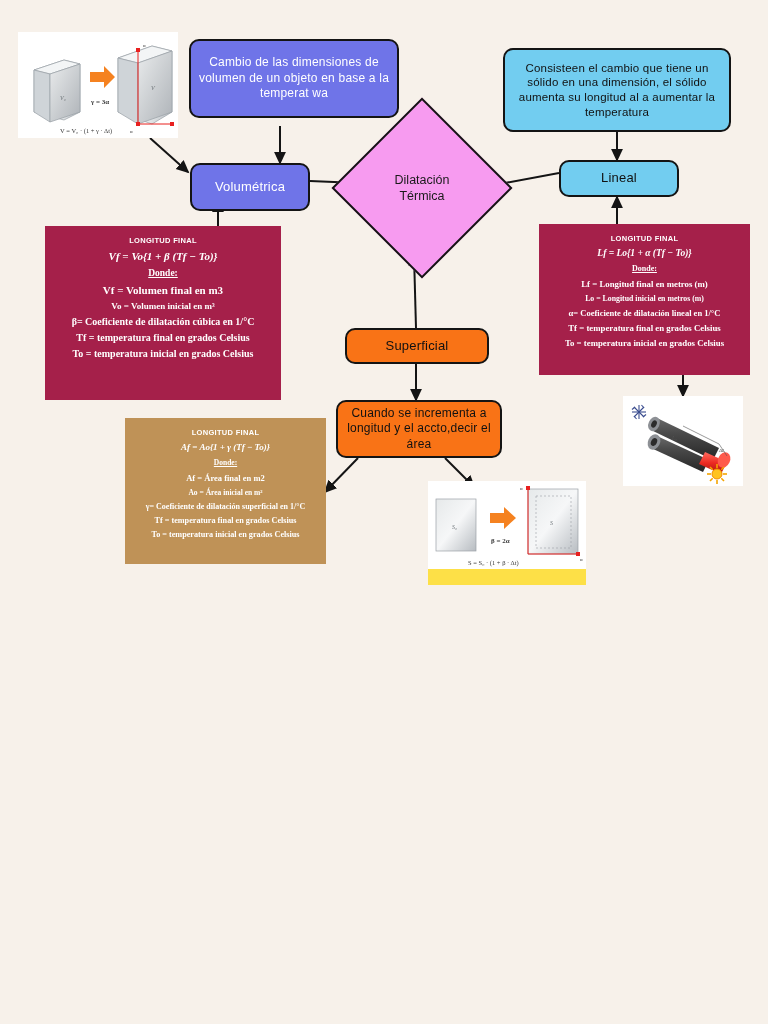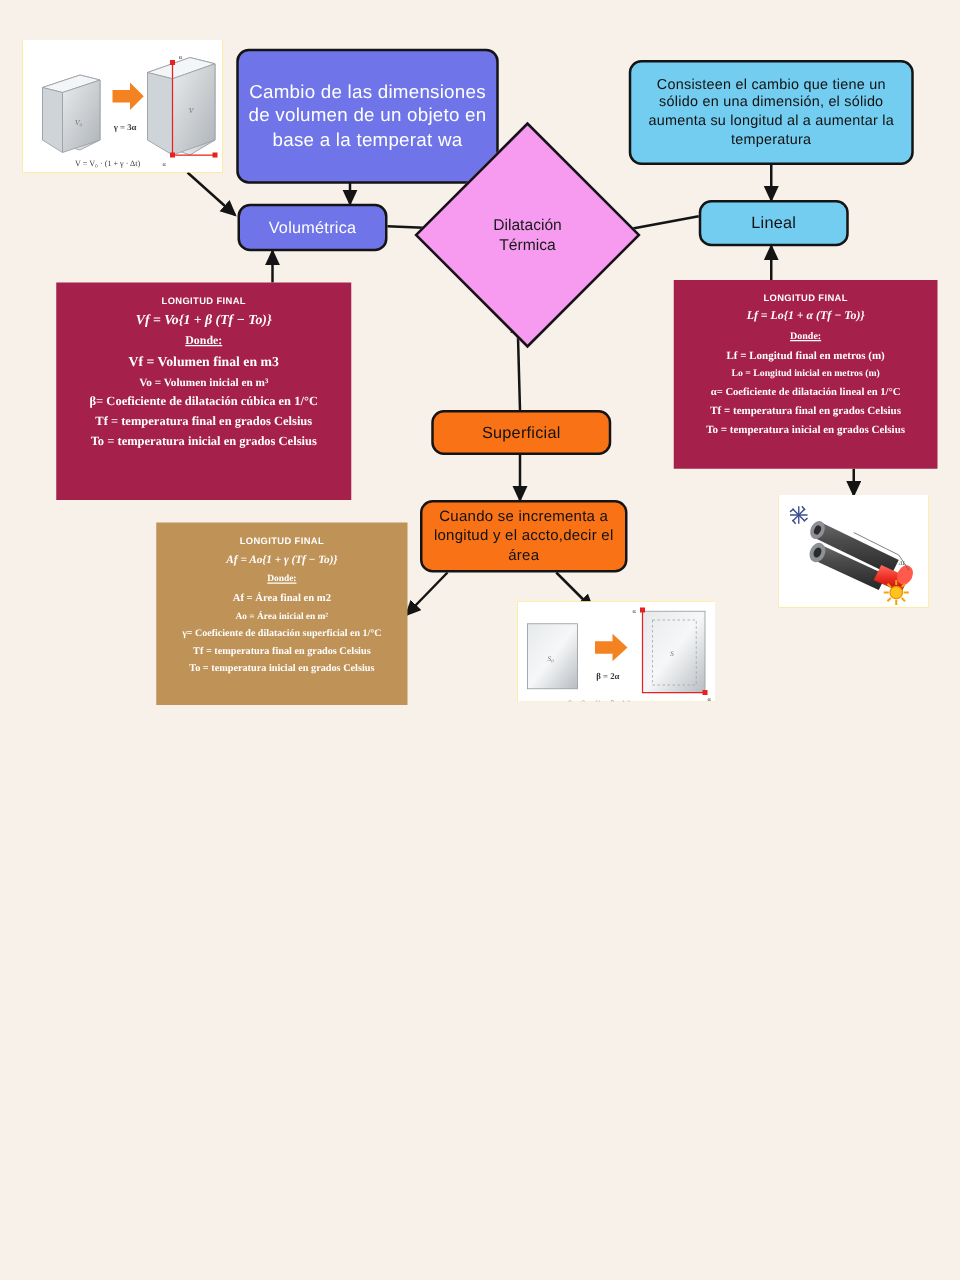--- a/index.html
+++ b/index.html
@@ -150,39 +150,39 @@
         <rect x="118" y="16" width="4" height="4" fill="#e8201f"></rect>
         <rect x="152" y="90" width="4" height="4" fill="#e8201f"></rect>
         <rect x="118" y="90" width="4" height="4" fill="#e8201f"></rect>
         <text x="125" y="15" font-family="Liberation Serif,serif" font-size="5" fill="#333">α</text>
         <text x="112" y="101" font-family="Liberation Serif,serif" font-size="5" fill="#333">α</text>
       </g>
       <text x="42" y="101" font-family="Liberation Serif,serif" font-size="6.5" fill="#3a3a3a">V = V₀ · (1 + γ · Δt)</text>
     </svg>
   </div>
 
-  <div class="node periwinkle" style="left:189px;top:39px;width:210px;height:108px;font-size:15px;">
+  <div class="node periwinkle" style="left:189px;top:39px;width:210px;height:79px;font-size:12px;">
     <span>Cambio de las dimensiones de volumen de un objeto en base a la temperat wa</span>
   </div>
 
   <div class="node skyblue" style="left:503px;top:48px;width:228px;height:84px;font-size:11.5px;justify-content:center;">
     <span>Consisteen el cambio que tiene un sólido en una dimensión, el sólido aumenta su longitud al a aumentar la temperatura</span>
   </div>
 
   <div class="diamond-wrap" style="left:358px;top:124px;width:128px;height:128px;">
     <div class="diamond"></div>
     <div class="diamond-label" style="font-size:12.5px;">
       <div>
         <div>Dilatación</div>
         <div>Térmica</div>
       </div>
     </div>
   </div>
 
-  <div class="node periwinkle" style="left:190px;top:163px;width:120px;height:38px;font-size:13px;">
+  <div class="node periwinkle" style="left:190px;top:163px;width:120px;height:48px;font-size:13px;">
     <span>Volumétrica</span>
   </div>
 
   <div class="node skyblue" style="left:559px;top:160px;width:120px;height:37px;font-size:13px;">
     <span>Lineal</span>
   </div>
 
   <div class="node teal" style="left:345px;top:328px;width:144px;height:36px;font-size:13px;">
     <span>Superficial</span>
   </div>
@@ -217,21 +217,21 @@
     <div class="card-title">LONGITUD FINAL</div>
     <div class="eq" style="font-size:9px;">Af = Ao{1 +  γ (Tf  − To)}</div>
     <div class="donde" style="font-size:7.5px;">Donde:</div>
     <div class="line" style="font-size:8.5px;">Af = Área final en m2</div>
     <div class="line" style="font-size:7.5px;">Ao = Área inicial en m²</div>
     <div class="line" style="font-size:8px;">γ= Coeficiente de dilatación superficial en 1/°C</div>
     <div class="line" style="font-size:8.2px;">Tf = temperatura final en grados Celsius</div>
     <div class="line" style="font-size:8.2px;">To = temperatura inicial en grados Celsius</div>
   </div>
 
-  <div class="pic" style="left:414px;top:481px;width:158px;height:80px;">
+  <div class="pic" style="left:428px;top:481px;width:158px;height:104px;">
     <svg width="158" height="88" viewBox="0 0 158 88">
       <rect x="0" y="0" width="158" height="88" fill="#ffffff"></rect>
       <defs>
         <linearGradient id="sf" x1="0" y1="0" x2="1" y2="1">
           <stop offset="0" stop-color="#e6e9ea"></stop>
           <stop offset="0.5" stop-color="#f6f7f8"></stop>
           <stop offset="1" stop-color="#b7bcc1"></stop>
         </linearGradient>
       </defs>
       <g>

